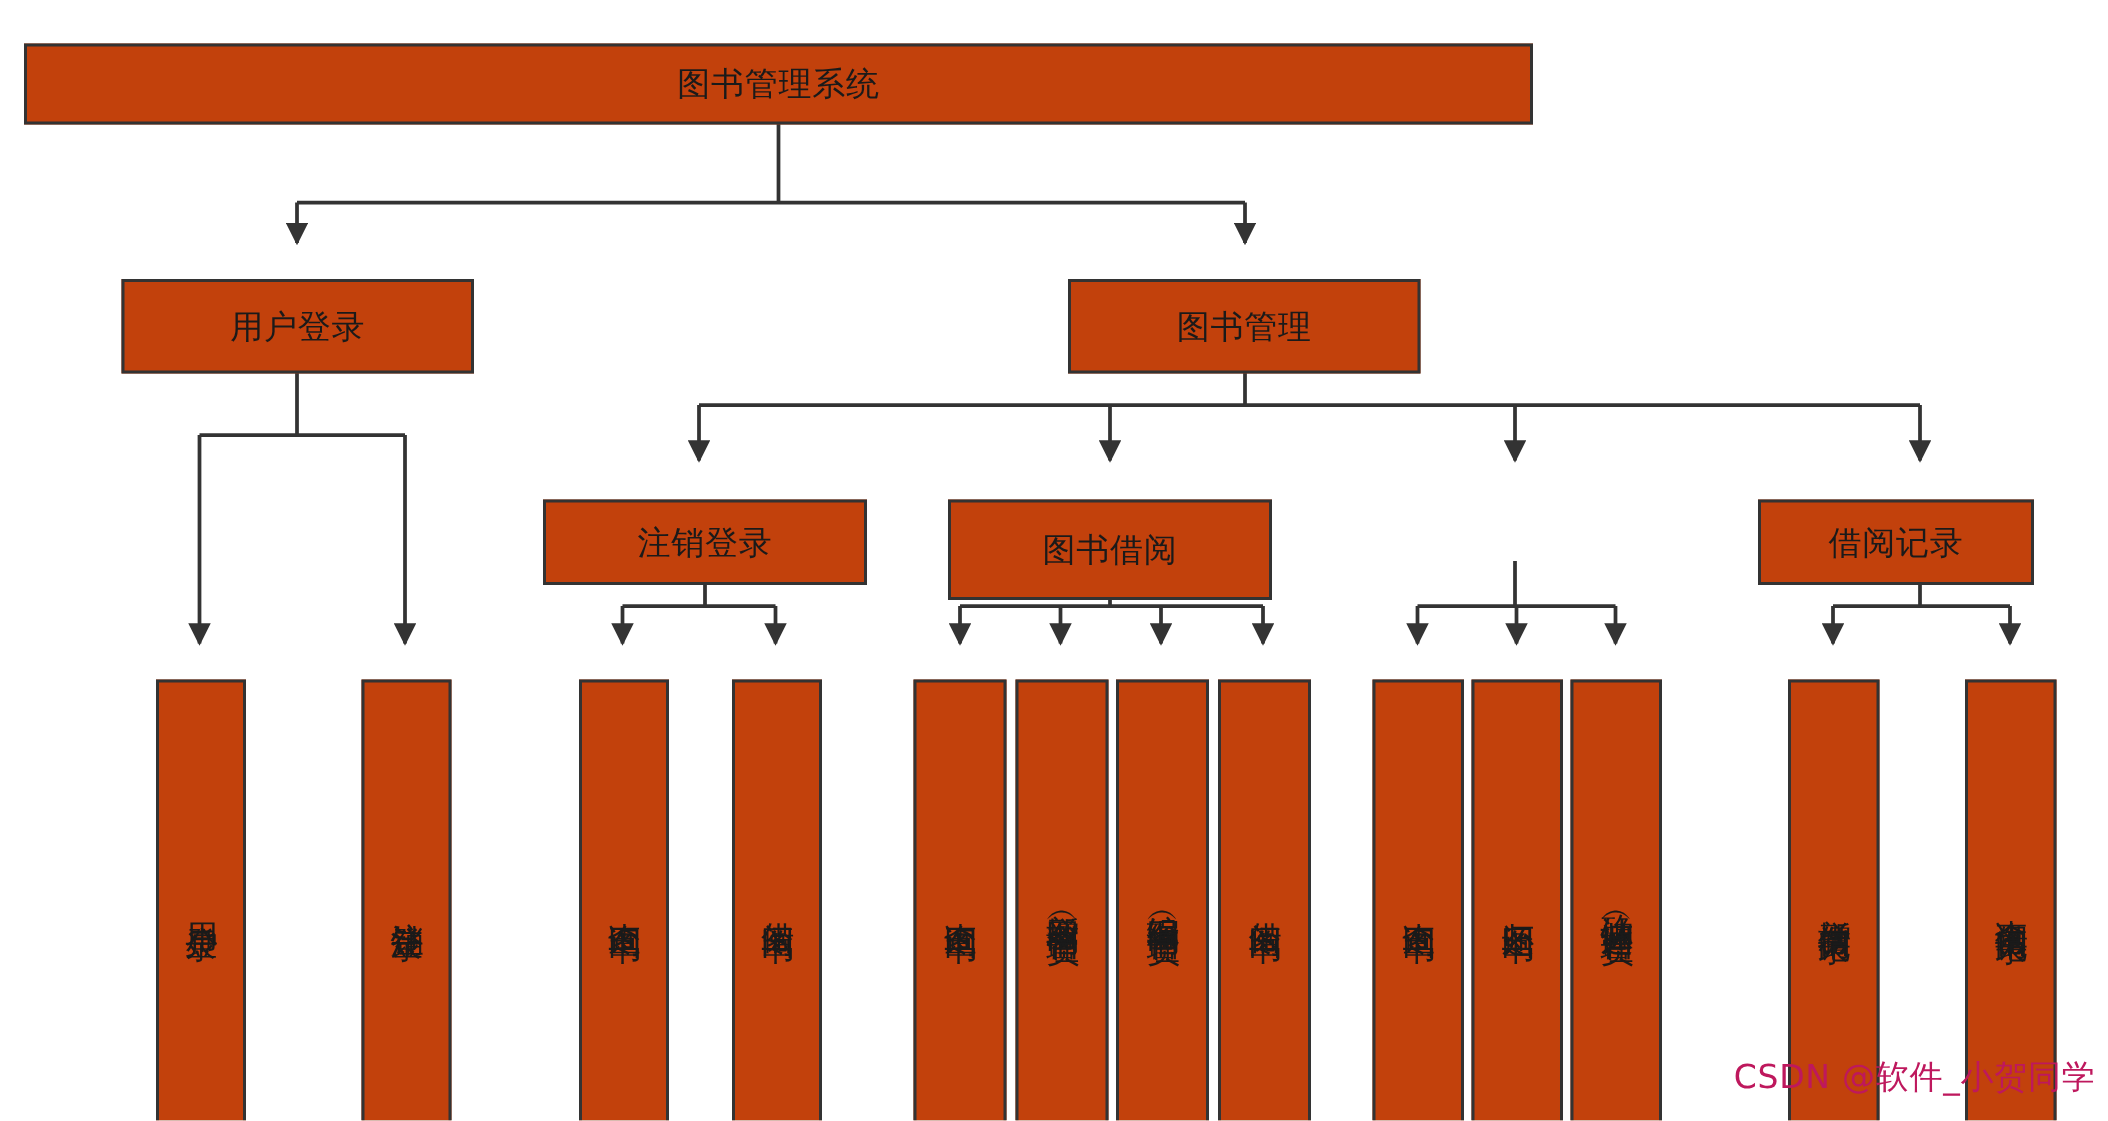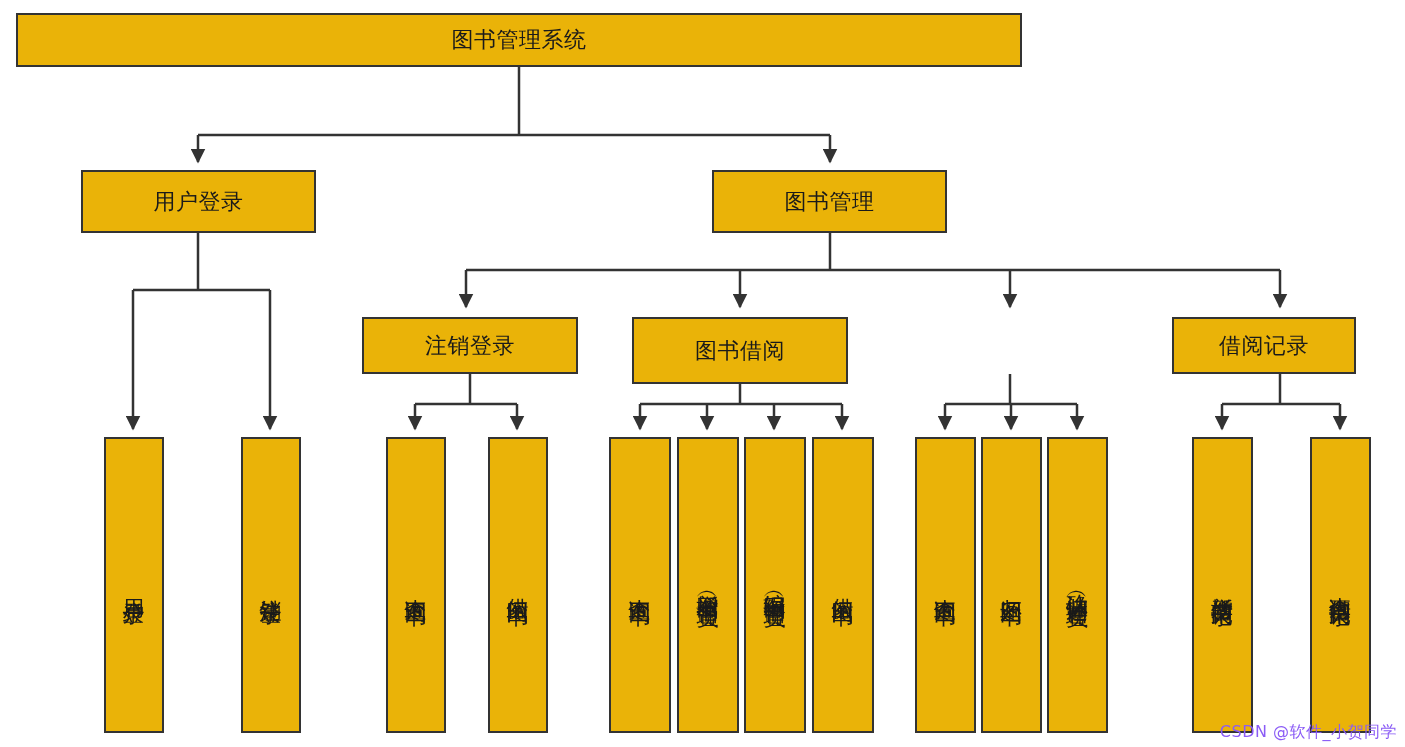--- a/index.html
+++ b/index.html
@@ -14,25 +14,26 @@
     position: relative;
     width: 1405px;
     height: 747px;
     background: #ffffff;
     overflow: hidden;
   }
   .node {
     position: absolute;
     box-sizing: border-box;
     border: 2.5px solid #333333;
-    background: #eab308;
+    background: #c2410c;
     display: flex;
     align-items: center;
     justify-content: center;
     color: #1a1a1a;
+    margin-top: 16px;
   }
   .node.horiz {
     font-size: 22px;
     letter-spacing: 0.5px;
   }
   .node.vert {
     writing-mode: vertical-rl;
     text-orientation: upright;
     font-size: 22px;
     letter-spacing: 2px;
@@ -52,23 +53,23 @@
     position: absolute;
     left: 0;
     top: 0;
     width: 1405px;
     height: 747px;
     pointer-events: none;
   }
   .watermark {
     position: absolute;
     right: 8px;
-    bottom: 4px;
-    font-size: 16px;
-    color: #8b5cf6;
+    bottom: 14px;
+    font-size: 22px;
+    color: #be185d;
     white-space: nowrap;
     letter-spacing: 0.5px;
   }
 </style>
 </head>
 <body>
 
 <div id="canvas">
 
   <svg id="links" viewBox="0 0 1405 747" xmlns="http://www.w3.org/2000/svg">

